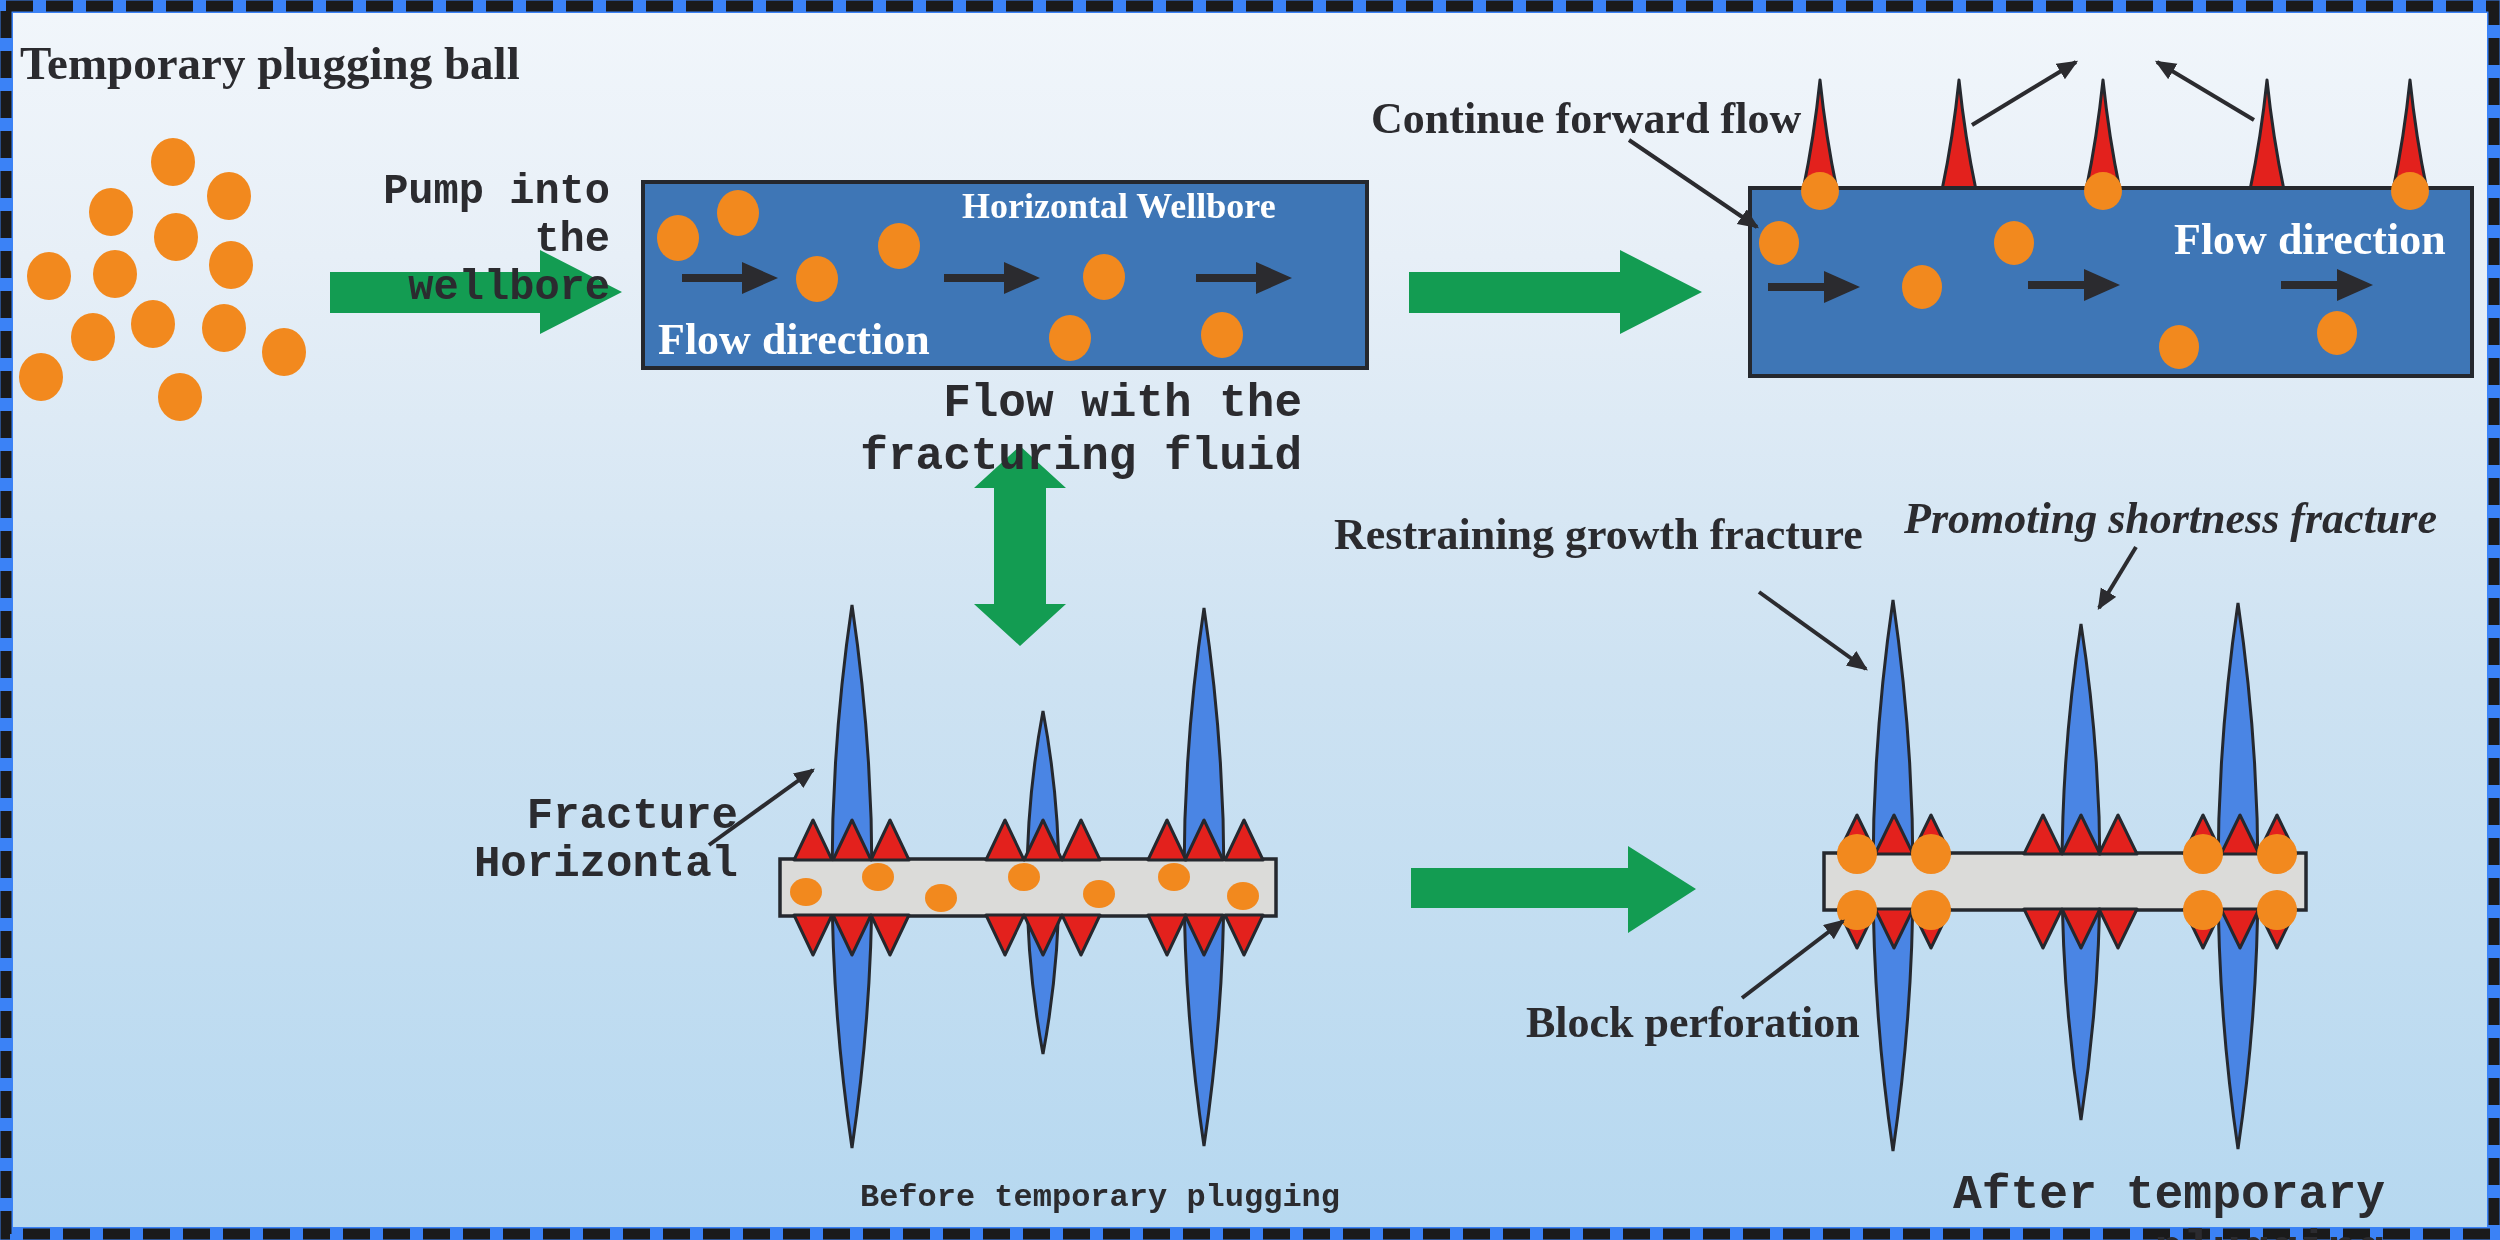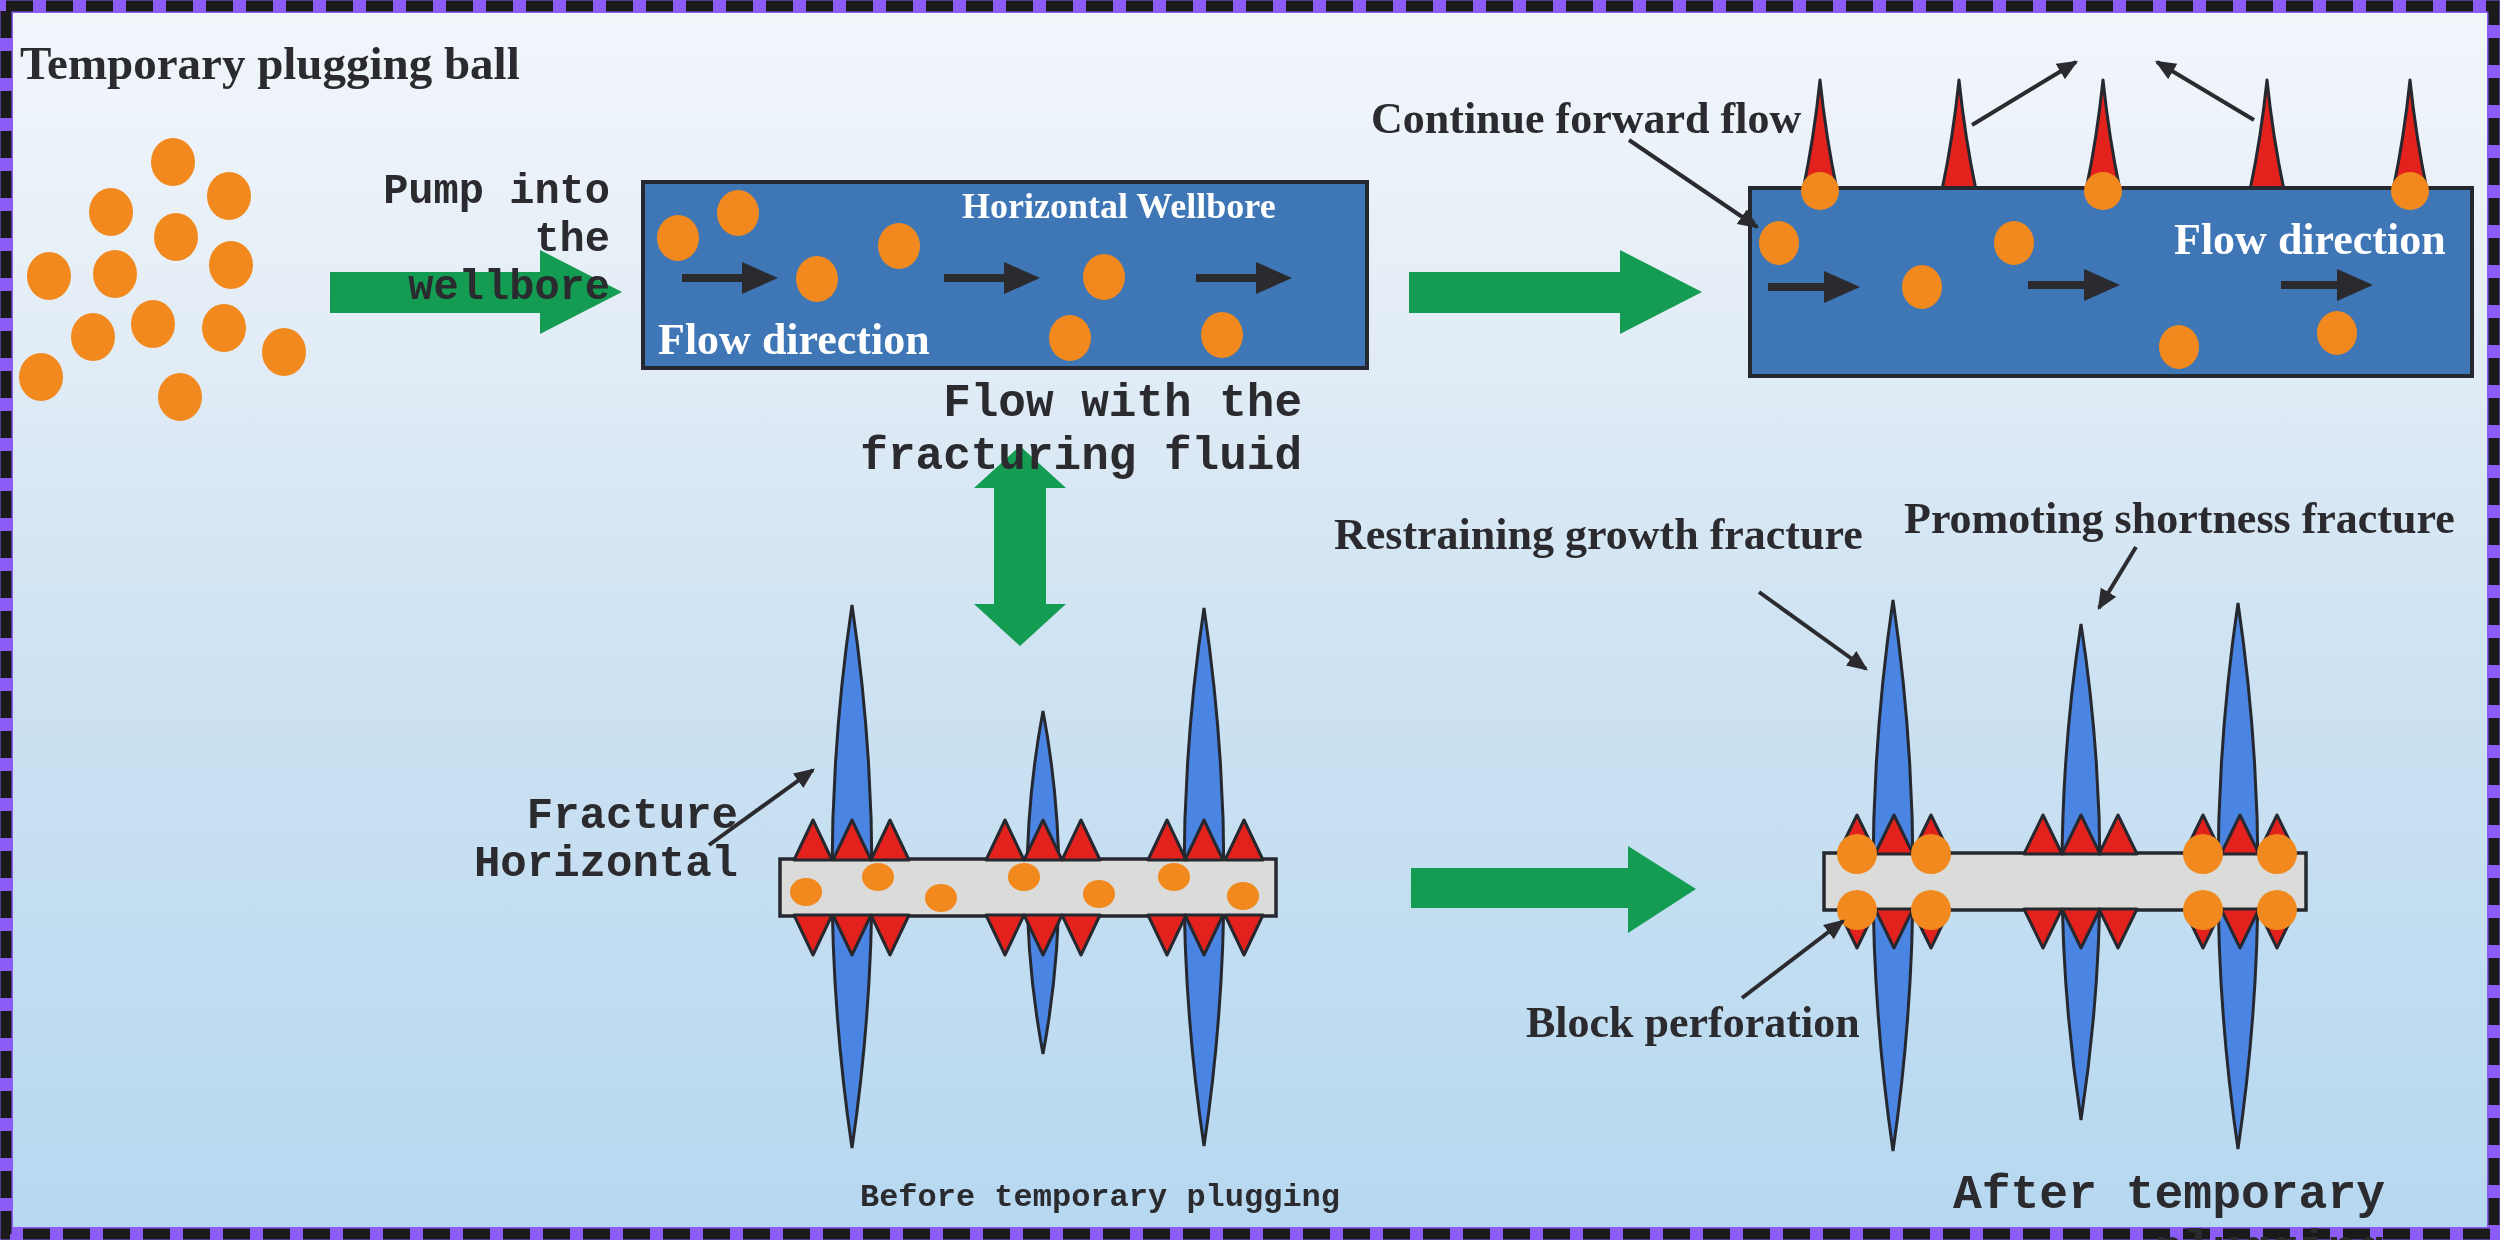--- a/index.html
+++ b/index.html
@@ -1,19 +1,19 @@
 <!DOCTYPE html>
 <html style="--ink: #2B2B2F; --paper: #FFFFFF; --green: #139C52; --ball: #F2891E; --wellblue: #3E76B6; --fracblue: #4A85E4; --red: #E3211D; --gray: #DBDBD9; --outline: #25282E; --bgtop: #F1F6FB; --bgbot: #B6D8F0;"><head>
 <meta charset="utf-8">
 <style>
   html,body{margin:0;padding:0;background:#ffffff;}
   #canvas{
     position:relative;
     width:2500px;height:1240px;
-    background:#8b5cf6;
+    background:#3b82f6;
     overflow:hidden;
     font-family:"Liberation Serif","DejaVu Serif",serif;
   }
   #bg{
     position:absolute;left:13px;top:13px;right:13px;bottom:13px;
     background:linear-gradient(180deg,var(--bgtop) 0%, #e7eff7 20%, #cde2f2 55%, var(--bgbot) 100%);
   }
   svg.overlay{position:absolute;left:0;top:0;}
   .label{
     position:absolute;
@@ -204,16 +204,16 @@
   <div class="label" style="left:1371px;top:94px;font-size:44px;">Continue forward flow</div>
   <div class="label white" style="left:2174px;top:215px;font-size:44px;">Flow direction</div>
 
   <div class="label center" style="left:438px;top:792px;width:300px;font-size:44px;line-height:48px;">
     <span>Fracture</span><br>
     <span>Horizontal</span>
   </div>
   <div class="label center" style="left:740px;top:1180px;width:600px;font-size:32px;">Before temporary plugging</div>
 
   <div class="label" style="left:1334px;top:510px;font-size:44px;">Restraining growth fracture</div>
-  <div class="label" style="left:1904px;top:494px;font-size:44px;">Promoting shortness fracture</div>
+  <div class="label" style="left:1904px;top:494px;font-size:44px;font-style:italic;">Promoting shortness fracture</div>
   <div class="label" style="left:1491px;top:998px;font-size:44px;margin-left:35px;">Block perforation</div>
   <div class="label center" style="left:1785px;top:1168px;width:600px;font-size:48px;">After temporary plugging</div>
 </div>
 
 </body></html>

